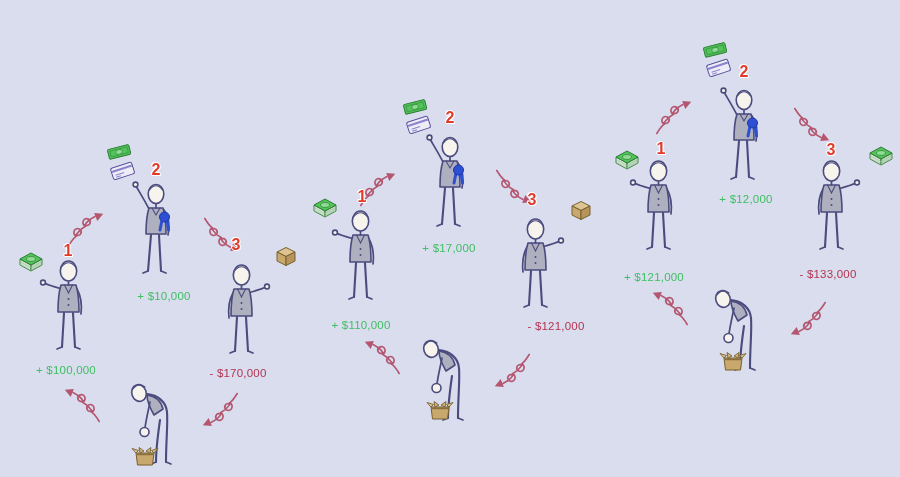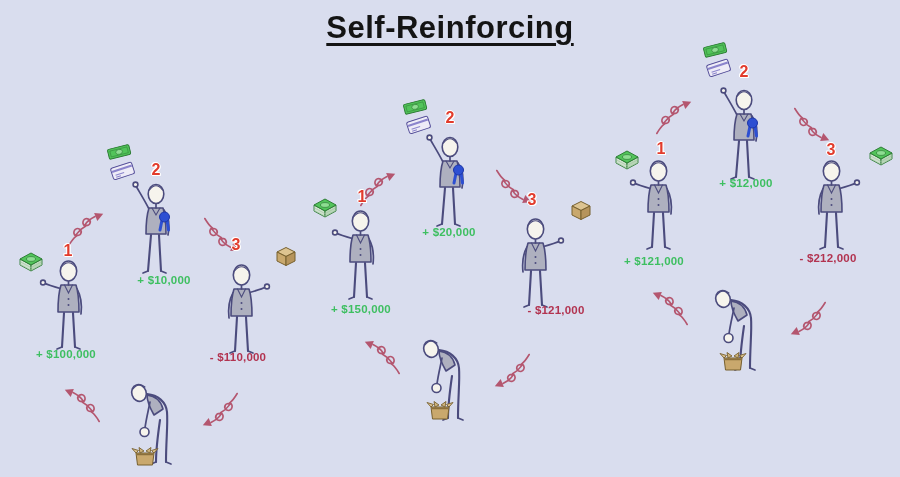--- a/index.html
+++ b/index.html
@@ -21,41 +21,41 @@
   }
   .art{position:absolute;left:0;top:0;}
   .num{
     position:absolute;transform:translateX(-50%);
     font-size:16px;font-weight:bold;line-height:1;
     color:var(--step-number,#e23b2c);
     text-shadow:-1px 0 0 #fff,1px 0 0 #fff,0 -1px 0 #fff,0 1px 0 #fff,1px 1px 0 #fff,-1px -1px 0 #fff;
   }
   .amt{
     position:absolute;transform:translateX(-50%);
-    font-size:11.5px;font-weight:bold;line-height:1;white-space:nowrap;
+    font-size:11.5px;font-weight:normal;line-height:1;white-space:nowrap;
     letter-spacing:0.2px;
+    margin-top:16px;
   }
   .amt.gain{color:var(--gain-text,#3ebf61);}
   .amt.loss{color:var(--loss-text,#b23350);}
   
   .ln{stroke:var(--figure-outline,#4b4b7d);stroke-width:1.7;fill:none;stroke-linecap:round;}
   .ln2{stroke:var(--figure-outline,#4b4b7d);stroke-width:2.1;fill:none;stroke-linecap:round;}
   .lnthin{stroke:var(--figure-outline,#4b4b7d);stroke-width:1.1;fill:none;stroke-linecap:round;}
   .skin{fill:#f6f4ed;stroke:var(--figure-outline,#4b4b7d);stroke-width:1.6;}
   .vest{fill:#aeb0bf;stroke:var(--figure-outline,#4b4b7d);stroke-width:1.6;stroke-linejoin:round;}
   .dot{fill:var(--figure-outline,#4b4b7d);}
   .sp{stroke:var(--arrow,#b4566f);stroke-width:1.8;fill:none;stroke-linecap:round;}
   .spfill{fill:var(--arrow,#b4566f);}
 </style>
 </head>
 <body>
 
 <div class="canvas">
 
-  <h1 class="title">Self-Reinforcing</h1>
 
   <svg class="art" width="900" height="477" viewBox="0 0 900 477">
     <defs>
       <symbol id="fig-side" viewBox="0 0 60 95">
         <path class="ln" d="M24,31 C17,29 10,27 6,25"></path>
         <circle class="skin" cx="5" cy="24.5" r="2.4"></circle>
         <path class="ln" d="M39,31 C43,38 44,47 43,56"></path>
         <path class="ln2" d="M26,55 L24,89 M35,55 L37,89"></path>
         <path class="ln" d="M24,89 L19,91 M37,89 L42,91"></path>
         <path class="vest" d="M23,27 L38,27 C41,36 41,46 41,54 L20,54 C20,46 20,36 23,27 Z"></path>
@@ -218,21 +218,21 @@
   <div class="num" style="left:236px;top:237px">3</div>
   <div class="num" style="left:362px;top:189px">1</div>
   <div class="num" style="left:450px;top:110px">2</div>
   <div class="num" style="left:532px;top:192px">3</div>
   <div class="num" style="left:661px;top:141px">1</div>
   <div class="num" style="left:744px;top:64px">2</div>
   <div class="num" style="left:831px;top:142px">3</div>
 
   <div class="amt gain" style="left:66px;top:349px">+ $100,000</div>
   <div class="amt gain" style="left:164px;top:275px">+ $10,000</div>
-  <div class="amt loss" style="left:238px;top:352px">- $110,000</div>
-  <div class="amt gain" style="left:361px;top:304px">+ $150,000</div>
-  <div class="amt gain" style="left:449px;top:227px">+ $20,000</div>
+  <div class="amt loss" style="left:238px;top:352px">- $170,000</div>
+  <div class="amt gain" style="left:361px;top:304px">+ $110,000</div>
+  <div class="amt gain" style="left:449px;top:227px">+ $17,000</div>
   <div class="amt loss" style="left:556px;top:305px">- $121,000</div>
   <div class="amt gain" style="left:654px;top:256px">+ $121,000</div>
   <div class="amt gain" style="left:746px;top:178px">+ $12,000</div>
-  <div class="amt loss" style="left:828px;top:253px">- $212,000</div>
+  <div class="amt loss" style="left:828px;top:253px">- $133,000</div>
 
 </div>
 
 </body></html>

